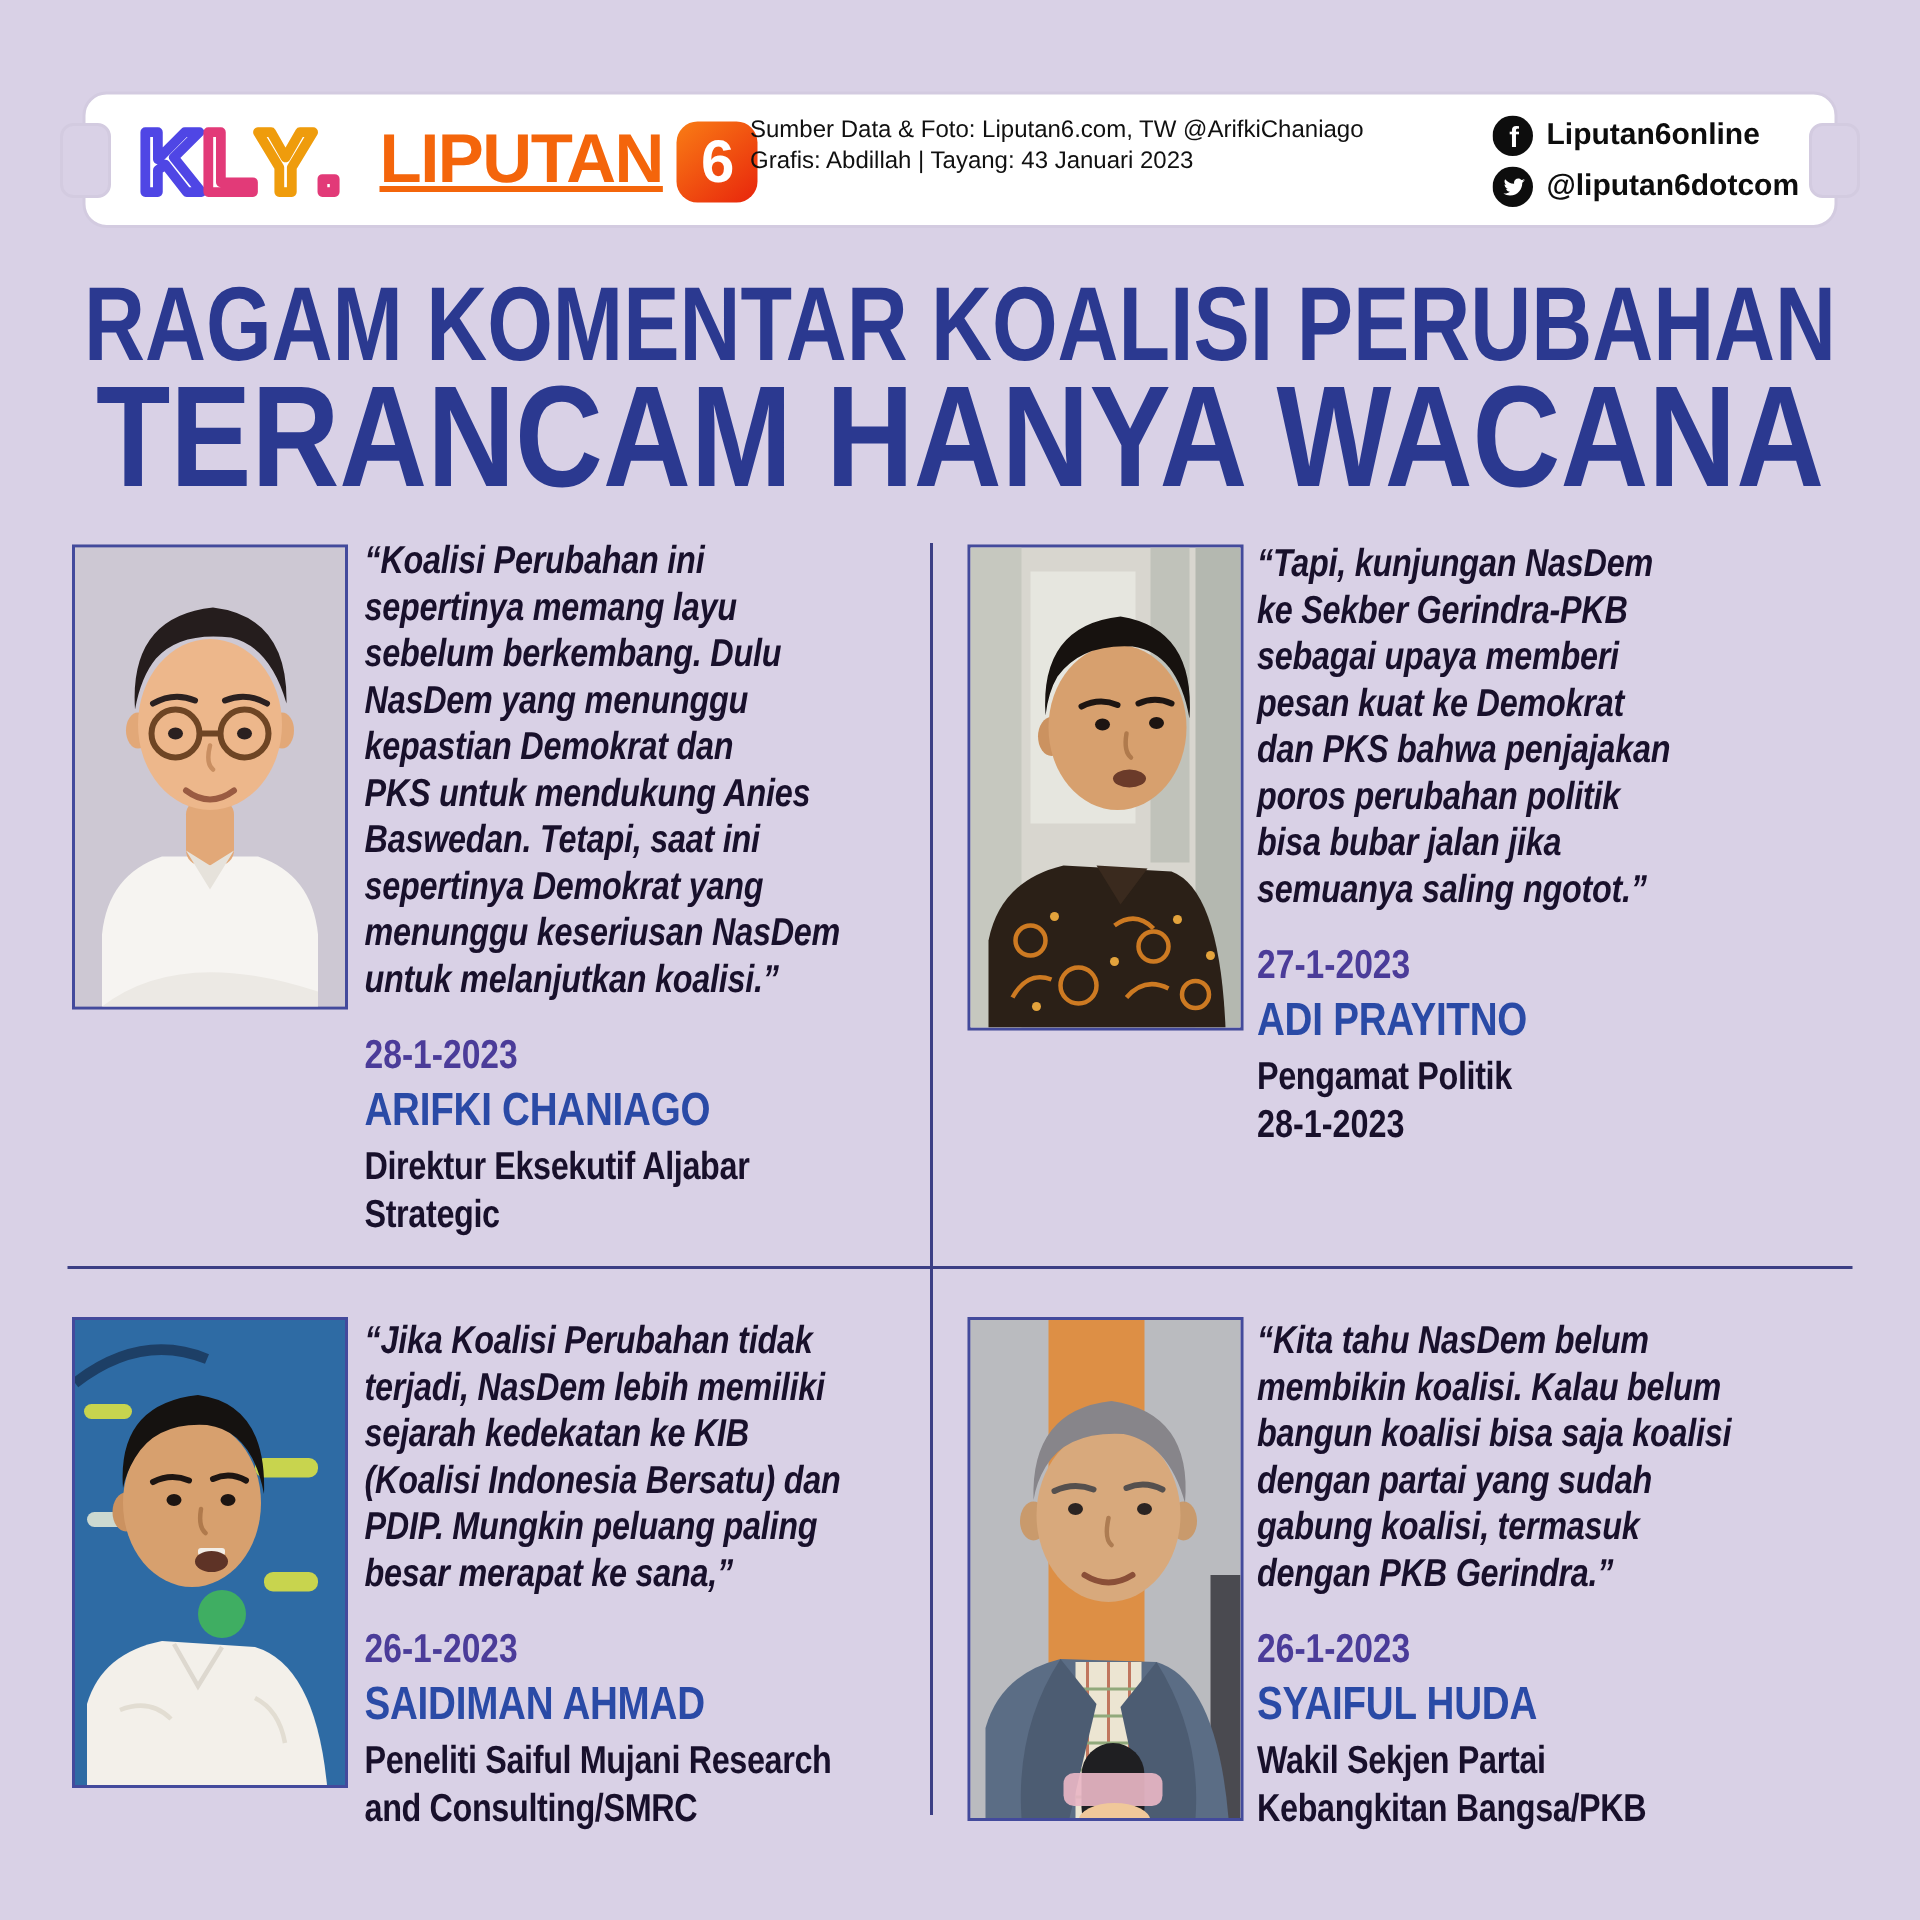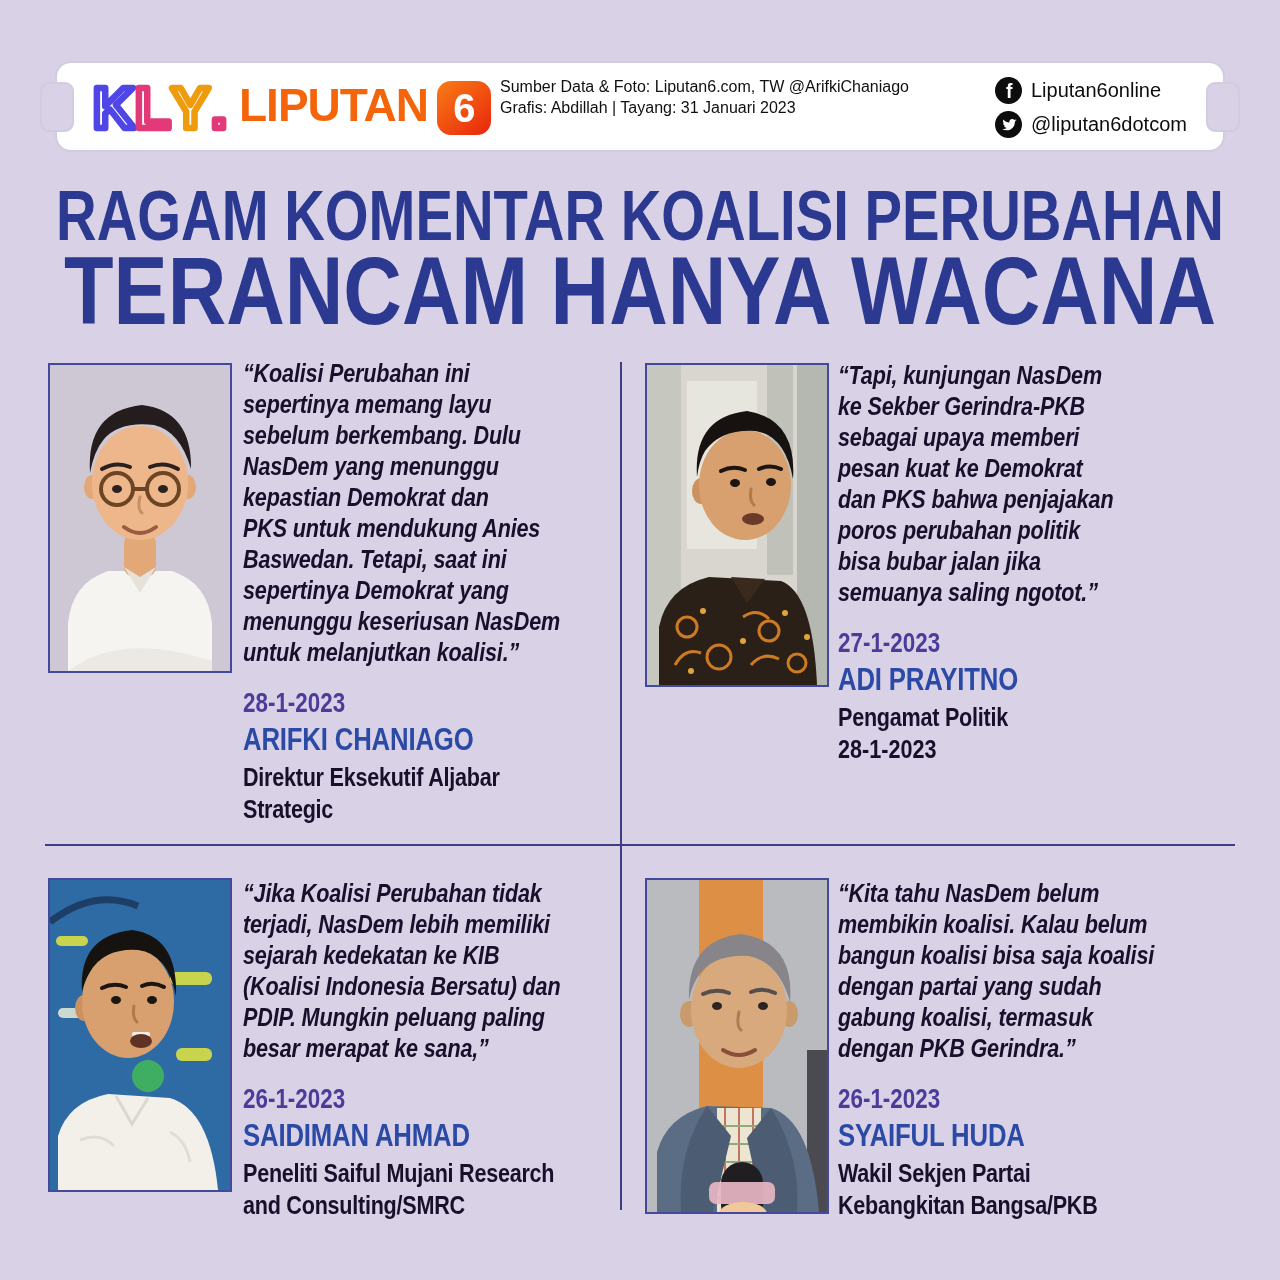--- a/index.html
+++ b/index.html
@@ -9,29 +9,29 @@
   
   .ticket{position:absolute;left:55px;top:61px;width:1170px;height:91px;background:#ffffff;
           border:2px solid #d3cbe0;border-radius:16px;box-sizing:border-box;}
   .notch{position:absolute;width:30px;height:46px;background:#d9d1e6;border:2px solid #d3cbe0;
          border-radius:9px;top:50%;transform:translateY(-50%);}
   .notch-left{left:-17px;}
   .notch-right{right:-17px;}
   .logo-row{position:absolute;left:34px;top:0;height:100%;display:flex;align-items:center;}
   .kly-svg text{font-family:"Liberation Sans",sans-serif;font-weight:bold;font-size:58px;
                 fill:none;stroke-width:6.5;stroke-linejoin:round;stroke-linecap:round;}
-  .liputan{font-size:46px;font-weight:bold;color:#f4650b;letter-spacing:-1px;}
+  .liputan{margin-left:14px;font-size:46px;font-weight:bold;color:#f4650b;letter-spacing:-1px;text-decoration:underline;}
   .six-badge{display:inline-flex;align-items:center;justify-content:center;width:54px;height:54px;
              margin-left:9px;border-radius:14px;background:linear-gradient(140deg,#f97d15,#e8250c);
              vertical-align:middle;}
   .six-badge span{color:#fff;font-size:40px;font-weight:bold;}
   .credits{position:absolute;left:443px;top:13px;font-size:16px;line-height:21px;color:#101010;}
   .social{position:absolute;left:938px;top:14px;display:flex;flex-direction:column;gap:7px;}
   .social-row{display:flex;align-items:center;gap:9px;}
-  .social-row span{font-size:20px;font-weight:normal;color:#0d0d0d;}
+  .social-row span{font-size:20px;font-weight:bold;color:#0d0d0d;}
   .soc-icon{width:27px;height:27px;flex:0 0 27px;}
 
   
   .title-svg{position:absolute;left:50px;top:176px;}
   .title-svg text{font-family:"Liberation Sans",sans-serif;font-weight:bold;fill:#2b3990;}
   .title-l1{font-size:70px;}
   .title-l2{font-size:96px;}
 
   
   .divider-v{position:absolute;left:620px;top:362px;width:2px;height:848px;background:#3c3f85;}
@@ -72,21 +72,21 @@
       </svg>
       <div class="liputan">
         <span>LIPUTAN</span><span class="six-badge">
             <span>6</span>
           </span>
       </div>
     </div>
 
     <div class="credits">
       <div>Sumber Data &amp; Foto: Liputan6.com, TW @ArifkiChaniago</div>
-      <div>Grafis: Abdillah | Tayang: 31 Januari 2023</div>
+      <div>Grafis: Abdillah | Tayang: 43 Januari 2023</div>
     </div>
 
     <div class="social">
       <div class="social-row">
         <svg class="soc-icon" viewBox="0 0 32 32">
           <circle cx="16" cy="16" r="16" fill="#0d0d0d"></circle>
           <text x="17" y="25" text-anchor="middle" font-size="23" font-weight="bold" fill="#fff" font-family="Liberation Sans, sans-serif">f</text>
         </svg>
         <span>Liputan6online</span>
       </div>

